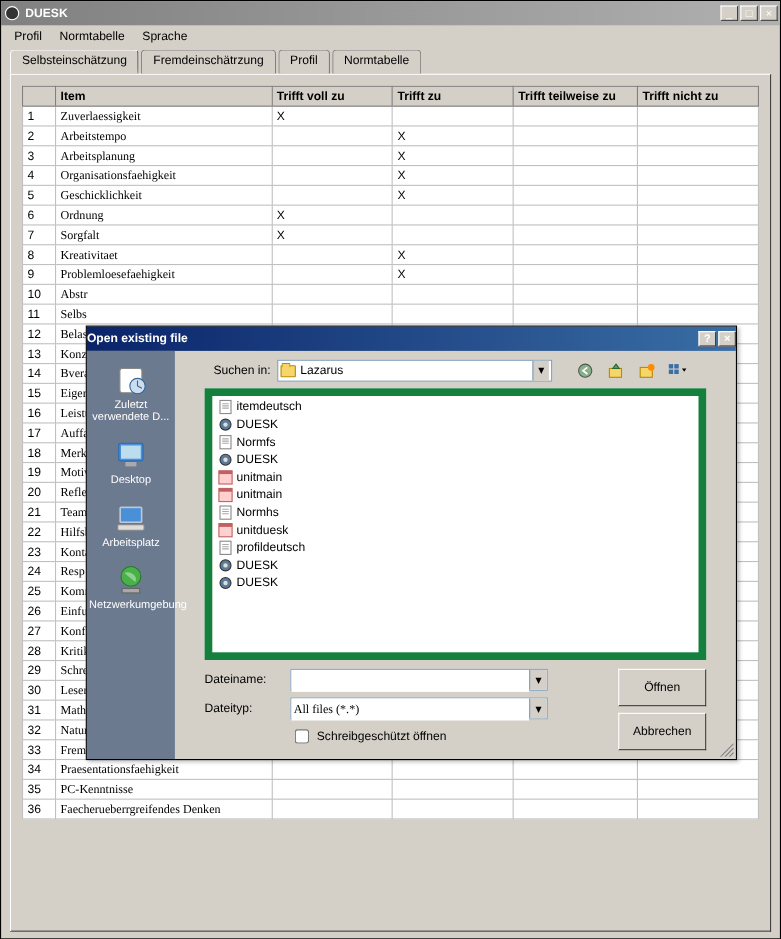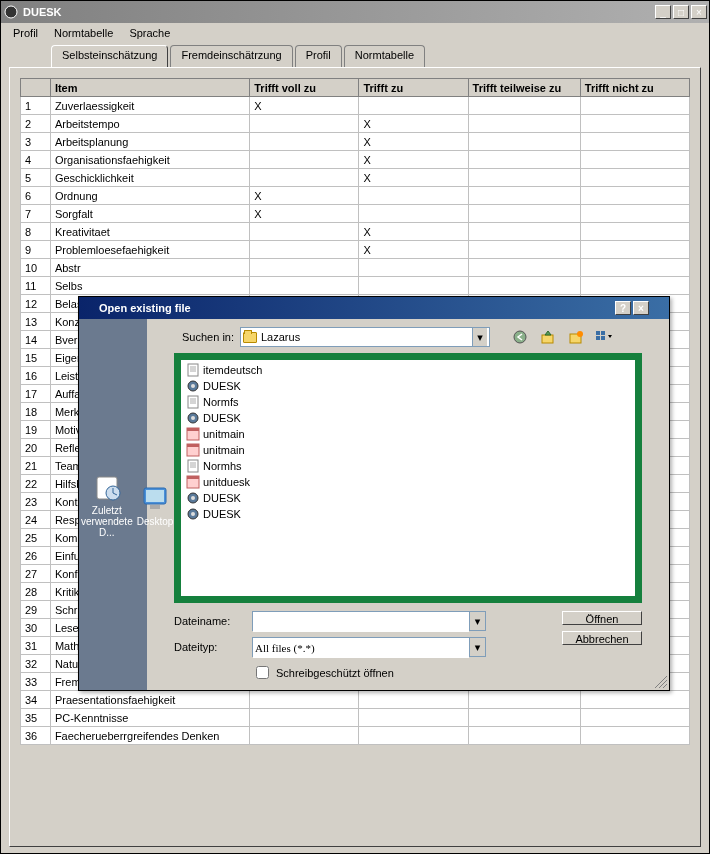--- a/index.html
+++ b/index.html
@@ -27,21 +27,21 @@
   align-items: center;
   padding: 0 2px;
 }
 .titlebar .icon { width: 16px; height: 16px; margin-right: 4px; display:flex; align-items:center; justify-content:center; }
 .titlebar .title { flex:1; font-weight:bold; }
 .winbtns { display:flex; gap:2px; }
 .winbtn { width:16px; height:14px; background:#d4d0c8; border:1px solid #fff; border-right-color:#404040; border-bottom-color:#404040; display:flex; align-items:center; justify-content:center; font-size:10px; font-family:Arial; cursor:default; }
 .menubar { height:20px; display:flex; align-items:center; padding:0 4px; }
 .menubar span { padding:2px 8px; cursor:default; }
 .tab-container { margin:2px 8px; }
-.tabs { display:flex; height:22px; position:relative;margin-left:42px; }
+.tabs { display:flex; height:22px; position:relative; }
 .tab {
   padding:3px 10px;
   background:#d4d0c8;
   border:1px solid #808080;
   border-bottom:none;
   border-top-left-radius:4px;
   border-top-right-radius:4px;
   margin-right:2px;
   cursor:default;
   position:relative;
@@ -52,52 +52,52 @@
   border-right-color:#404040;
   border-bottom-color:#404040;
   background:#d4d0c8;
   padding:10px;
   height:780px;
 }
 table.data { border-collapse:collapse; width:100%; background:#fff; font-size:11px; }
 table.data th, table.data td { border:1px solid #c0c0c0; padding:2px 4px; text-align:left; height:18px; white-space:nowrap; }
 table.data th { background:#d4d0c8; font-weight:bold; border:1px solid #808080; }
 table.data td.num { width:26px; text-align:left; }
-table.data td.item { width:170px; }
+table.data td.item { width:170px;font-family:Liberation Serif, serif; }
 table.data td.col { width:95px; }
 
 
 .dialog {
   position:absolute;
   left:78px;
   top:296px;
   width:592px;
   height:395px;
   background:#d4d0c8;
   border:1px solid #000;
   box-shadow: 2px 2px 4px rgba(0,0,0,0.3);
 }
 .dialog .dlg-title {
   height:22px;
   background: linear-gradient(to right, #0a246a, #3a6ea5);
   color:#fff;
   font-weight:bold;
   display:flex;
   align-items:center;
-  padding:0 20px;
+  padding:0 0;
 }
 .dlg-title .t { flex:1; }
 .dlg-title .winbtn { background:#d4d0c8; }
 .dlg-body { display:flex; height:calc(100% - 22px); }
 .places {
-  width:68px;
+  width:80px;
   background:#6b7a8f;
   padding:4px 0;
   display:flex;
-  flex-direction:row;
+  flex-direction:column;
   align-items:center;
   color:#fff;
 }
 .place { width:80px; text-align:center; padding:6px 2px; cursor:default; font-size:10px; }
 .place .picon { width:32px; height:32px; margin:0 auto 2px; display:flex; align-items:center; justify-content:center; }
 .dlg-main { flex:1; padding:8px 27px; display:flex; flex-direction:column;border-radius:17px; }
 .row-top { display:flex; align-items:center; gap:6px; margin-bottom:6px; }
 .row-top .lbl { width:60px; text-align:right; }
 .toolicons { display:flex; gap:8px; margin-left:14px; align-items:center; }
 .toolicon { width:20px; height:20px; display:flex; align-items:center; justify-content:center; cursor:default; }
@@ -107,21 +107,21 @@
 .bottom { display:flex; gap:8px; margin-top:8px; }
 .bottom-left { flex:1; }
 .bottom-row { display:flex; align-items:center; margin-bottom:6px; gap:8px;}
 .bottom-row .blbl { width:70px; }
 .bottom-row input[type=text], .bottom-row select { width:230px; height:20px; font-size:11px; border:1px solid #7f9db9; background:#fff; padding:0 2px; }
 .bottom-row .combo { width:234px; height:20px; display:flex; border:1px solid #7f9db9; background:#fff; }
 .bottom-row .combo input { border:none; flex:1; font-size:11px; padding:0 2px; outline:none;font-family:Liberation Serif, serif; }
 .bottom-row .combo .dropbtn { width:16px; background:#d4d0c8; border-left:1px solid #7f9db9; display:flex; align-items:center; justify-content:center; cursor:default; }
 .chk-row { display:flex; align-items:center; margin-left:78px; gap:4px; }
 .dlg-buttons { display:flex; flex-direction:column; gap:6px; }
-.dlg-btn { width:80px; height:14px; background:#d4d0c8; border:1px solid #fff; border-right-color:#404040; border-bottom-color:#404040; cursor:default; font-size:11px; }
+.dlg-btn { width:80px; height:34px; background:#d4d0c8; border:1px solid #fff; border-right-color:#404040; border-bottom-color:#404040; cursor:default; font-size:11px; }
 .resize-grip { position:absolute; right:2px; bottom:2px; width:14px; height:14px; }
 .folder-icon { width:14px; height:11px; background:#f6d66a; border:1px solid #b88a00; border-radius:1px; position:relative; }
 .folder-icon::before { content:''; position:absolute; top:-3px; left:0; width:6px; height:3px; background:#f6d66a; border:1px solid #b88a00; border-bottom:none; border-radius:1px 1px 0 0; }
 </style>
 </head>
 <body>
 
 <div class="window">
   <div class="titlebar">
     <span class="icon">
@@ -618,20 +618,31 @@
               <svg width="14" height="14">
                 <rect x="1" y="1" width="12" height="12" fill="#ffd0d0" stroke="#c06060"></rect>
                 <rect x="1" y="1" width="12" height="3" fill="#c06060"></rect>
               </svg>
             </span>
             <span>unitduesk</span>
           </div>
           <div class="file-item">
             <span class="ficon">
               <svg width="14" height="14">
+                <rect x="2" y="1" width="10" height="12" fill="#fff" stroke="#888"></rect>
+                <line x1="4" y1="4" x2="10" y2="4" stroke="#aaa"></line>
+                <line x1="4" y1="6" x2="10" y2="6" stroke="#aaa"></line>
+                <line x1="4" y1="8" x2="10" y2="8" stroke="#aaa"></line>
+              </svg>
+            </span>
+            <span>profildeutsch</span>
+          </div>
+          <div class="file-item">
+            <span class="ficon">
+              <svg width="14" height="14">
                 <circle cx="7" cy="7" r="5" fill="#5a7a9a" stroke="#333"></circle>
                 <circle cx="7" cy="7" r="2" fill="#ddd"></circle>
               </svg>
             </span>
             <span>DUESK</span>
           </div>
           <div class="file-item">
             <span class="ficon">
               <svg width="14" height="14">
                 <circle cx="7" cy="7" r="5" fill="#5a7a9a" stroke="#333"></circle>

